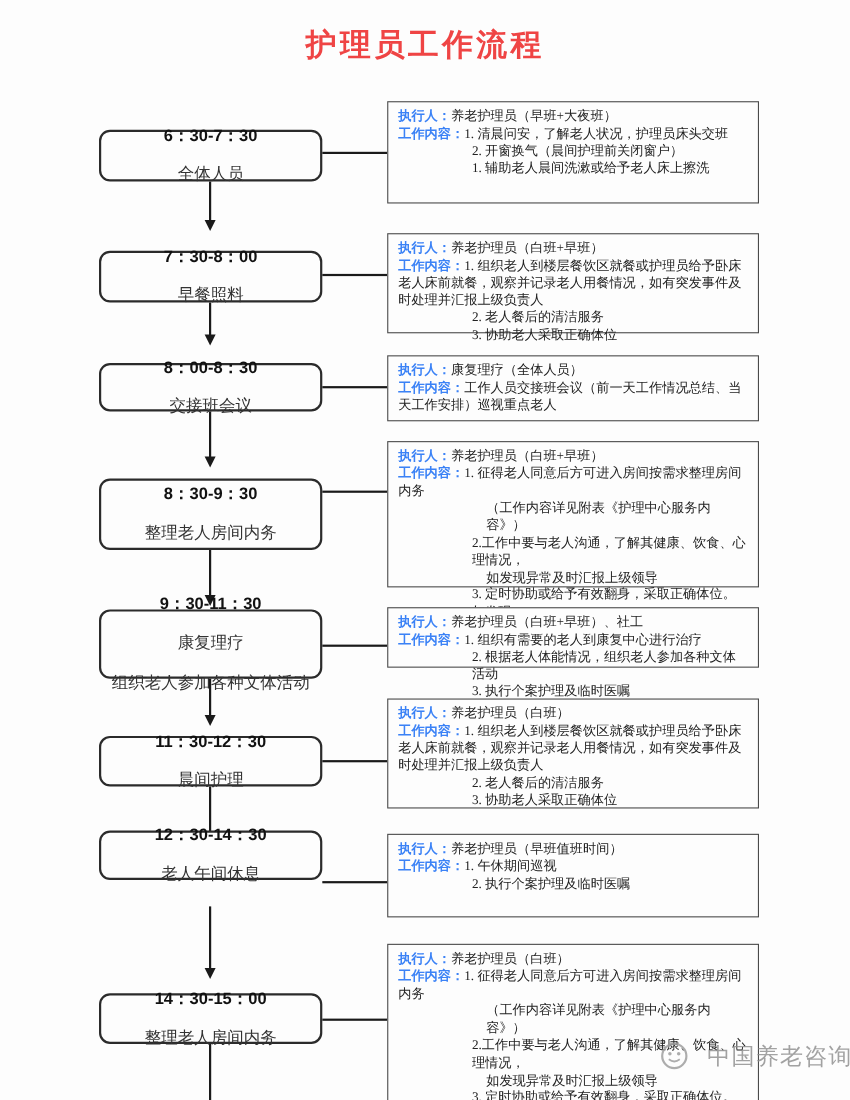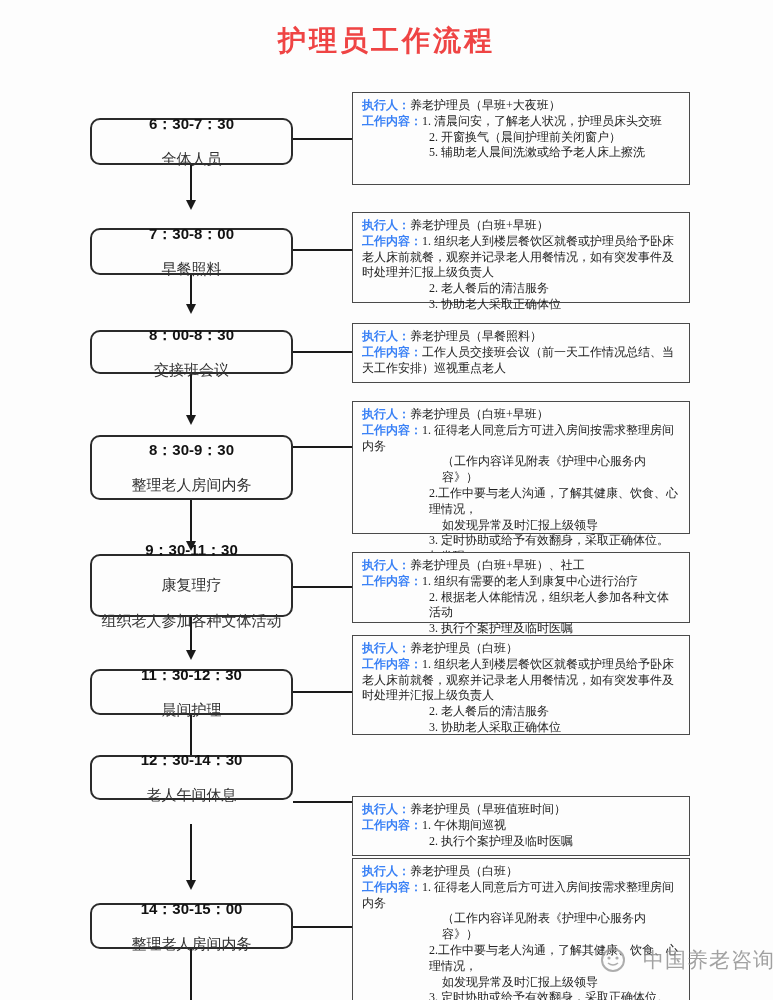--- a/index.html
+++ b/index.html
@@ -65,21 +65,21 @@
     <div class="node-label">全体人员</div>
   </div>
   <div class="hline" style="top:138px"></div>
   <div class="vline" style="top:165px;height:36px">
       <span class="head"></span>
     </div>
   <div class="detail" style="top:92px;height:93px">
     <div class="dline"><b class="lbl">执行人：</b><span>养老护理员（早班+大夜班）</span></div>
     <div class="dline"><b class="lbl">工作内容：</b><span>1.  清晨问安，了解老人状况，护理员床头交班</span></div>
     <div class="dline ind1">2.  开窗换气（晨间护理前关闭窗户）</div>
-    <div class="dline ind1">5.  辅助老人晨间洗漱或给予老人床上擦洗</div>
+    <div class="dline ind1">1.  辅助老人晨间洗漱或给予老人床上擦洗</div>
   </div>
 
   <div class="node" style="top:228px;height:47px">
     <div class="node-time">7：30-8：00</div>
     <div class="node-label">早餐照料</div>
   </div>
   <div class="hline" style="top:249px"></div>
   <div class="vline" style="top:275px;height:30px">
       <span class="head"></span>
     </div>
@@ -92,21 +92,21 @@
 
   <div class="node" style="top:330px;height:44px">
     <div class="node-time">8：00-8：30</div>
     <div class="node-label">交接班会议</div>
   </div>
   <div class="hline" style="top:351px"></div>
   <div class="vline" style="top:374px;height:42px">
       <span class="head"></span>
     </div>
   <div class="detail" style="top:323px;height:60px">
-    <div class="dline"><b class="lbl">执行人：</b><span>养老护理员（早餐照料）</span></div>
+    <div class="dline"><b class="lbl">执行人：</b><span>康复理疗（全体人员）</span></div>
     <div class="dline"><b class="lbl">工作内容：</b><span>工作人员交接班会议（前一天工作情况总结、当天工作安排）巡视重点老人</span></div>
   </div>
 
   <div class="node" style="top:435px;height:65px">
     <div class="node-time">8：30-9：30</div>
     <div class="node-label">整理老人房间内务</div>
   </div>
   <div class="hline" style="top:446px"></div>
   <div class="vline" style="top:500px;height:42px">
       <span class="head"></span>
@@ -124,21 +124,21 @@
 
   <div class="node" style="top:554px;height:63px">
     <div class="node-time">9：30-11：30</div>
     <div class="node-label">康复理疗</div>
     <div class="node-label">组织老人参加各种文体活动</div>
   </div>
   <div class="hline" style="top:586px"></div>
   <div class="vline" style="top:617px;height:34px">
       <span class="head"></span>
     </div>
-  <div class="detail" style="top:552px;height:71px">
+  <div class="detail" style="top:552px;height:55px">
     <div class="dline"><b class="lbl">执行人：</b><span>养老护理员（白班+早班）、社工</span></div>
     <div class="dline"><b class="lbl">工作内容：</b><span>1.  组织有需要的老人到康复中心进行治疗</span></div>
     <div class="dline ind1">2.  根据老人体能情况，组织老人参加各种文体活动</div>
     <div class="dline ind1">3.  执行个案护理及临时医嘱</div>
   </div>
 
   <div class="node" style="top:669px;height:46px">
     <div class="node-time">11：30-12：30</div>
     <div class="node-label">晨间护理</div>
   </div>
@@ -154,21 +154,21 @@
   </div>
 
   <div class="node" style="top:755px;height:45px">
     <div class="node-time">12：30-14：30</div>
     <div class="node-label">老人午间休息</div>
   </div>
   <div class="hline" style="top:801px"></div>
   <div class="vline" style="top:824px;height:57px">
       <span class="head"></span>
     </div>
-  <div class="detail" style="top:796px;height:60px">
+  <div class="detail" style="top:758px;height:76px">
     <div class="dline"><b class="lbl">执行人：</b><span>养老护理员（早班值班时间）</span></div>
     <div class="dline"><b class="lbl">工作内容：</b><span>1.  午休期间巡视</span></div>
     <div class="dline ind1">2.  执行个案护理及临时医嘱</div>
   </div>
 
   <div class="node" style="top:903px;height:46px">
     <div class="node-time">14：30-15：00</div>
     <div class="node-label">整理老人房间内务</div>
   </div>
   <div class="hline" style="top:926px"></div>

